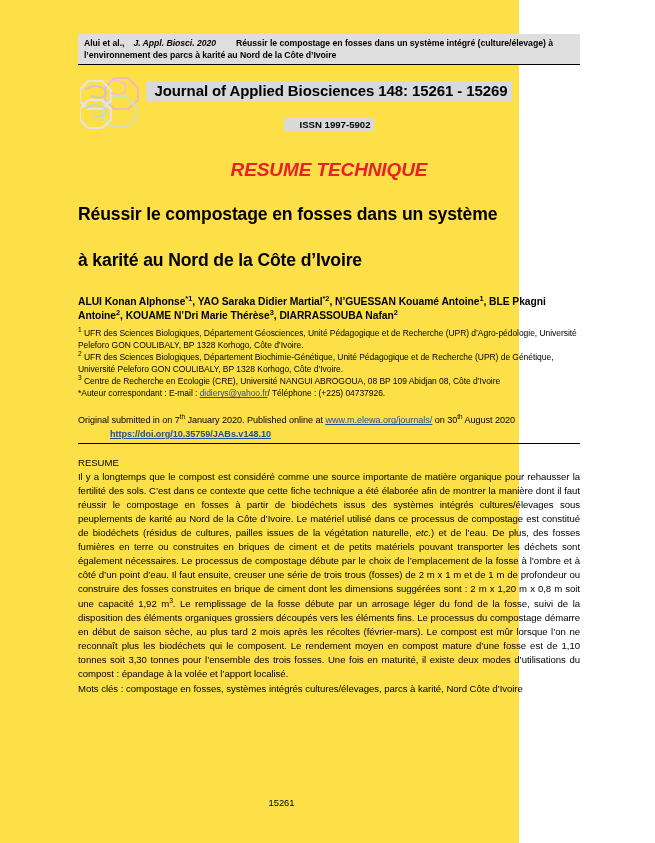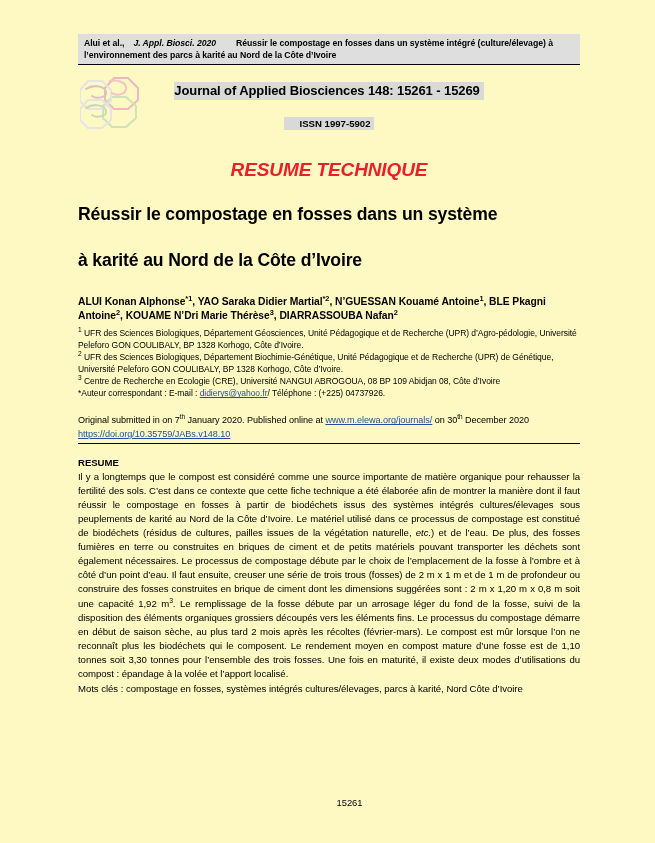--- a/index.html
+++ b/index.html
@@ -10,23 +10,23 @@
   body {
     width: 655px;
     height: 843px;
     font-family: "Liberation Sans", sans-serif;
     color: #000000;
     overflow: hidden;
   }
 
   .page {
     position: relative;
-    width: 655px;
+    width: 519px;
     height: 843px;
-    background: #fef9c3;
+    background: #fde047;
     box-sizing: border-box;
   }
 
   .content {
     position: absolute;
     left: 78px;
     top: 34px;
     width: 502px;
   }
 
@@ -60,23 +60,23 @@
     width: 62px;
     height: 58px;
   }
   .journal-line {
     text-align: center;
     padding-top: 6px;
   }
   .journal-title {
     display: inline-block;
     background: #d9d9d9;
-    font-size: 13px;
-    font-weight: bold;
-    padding: 1px 4px 2px 0;
+    font-size: 15px;
+    font-weight: bold;
+    padding: 1px 4px 2px 8px;
     letter-spacing: -0.1px;
   }
   .issn-line {
     text-align: center;
     margin-top: 13px;
   }
   .issn {
     display: inline-block;
     background: #d9d9d9;
     font-size: 9.6px;
@@ -137,29 +137,30 @@
     padding-bottom: 1px;
     letter-spacing: -0.05px;
   }
   .dates sup { font-size: 6.4px; vertical-align: super; line-height: 0; }
   .dates a, .dates .lnk {
     color: #1f4e9c;
     text-decoration: underline;
   }
   .dates .doi {
     display: inline-block;
-    font-weight: normal;
+    font-weight: bold;
     color: #1f4e9c;
     text-decoration: underline;
+    margin-left: 32px;
   }
 
   
   .resume-head {
     font-size: 9.6px;
-    font-weight: bold;
+    font-weight: normal;
     margin-top: 13px;
     letter-spacing: -0.05px;
   }
   .resume-body {
     font-size: 9.6px;
     line-height: 1.47;
     text-align: justify;
     margin-top: 2px;
     letter-spacing: -0.05px;
   }
@@ -228,21 +229,21 @@
     </div>
 
     <div class="affils">
       <p><sup>1</sup> UFR des Sciences Biologiques, Département Géosciences, Unité Pédagogique et de Recherche (UPR) d’Agro-pédologie, Université Peleforo GON COULIBALY, BP 1328 Korhogo, Côte d’Ivoire.</p>
       <p><sup>2</sup> UFR des Sciences Biologiques, Département Biochimie-Génétique, Unité Pédagogique et de Recherche (UPR) de Génétique, Université Peleforo GON COULIBALY, BP 1328 Korhogo, Côte d’Ivoire.</p>
       <p><sup>3</sup> Centre de Recherche en Ecologie (CRE), Université NANGUI ABROGOUA, 08 BP 109 Abidjan 08, Côte d’Ivoire</p>
       <p><span>*Auteur correspondant : E-mail : </span><span class="lnk">didierys@yahoo.fr</span><span>/ Téléphone : (+225) 04737926.</span></p>
     </div>
 
     <div class="dates">
-      <span>Original submitted in on 7</span><sup>th</sup><span> January 2020. Published online at </span><span class="lnk">www.m.elewa.org/journals/</span><span> on 30</span><sup>th</sup><span> December 2020</span><br>
+      <span>Original submitted in on 7</span><sup>th</sup><span> January 2020. Published online at </span><span class="lnk">www.m.elewa.org/journals/</span><span> on 30</span><sup>th</sup><span> August 2020</span><br>
       <span class="doi">https://doi.org/10.35759/JABs.v148.10</span>
     </div>
 
     <div class="resume-head">RESUME</div>
     <div class="resume-body"><span>Il y a longtemps que le compost est considéré comme une source importante de matière organique pour rehausser la fertilité des sols. C’est dans ce contexte que cette fiche technique a été élaborée afin de montrer la manière dont il faut réussir le compostage en fosses à partir de biodéchets issus des systèmes intégrés cultures/élevages sous peuplements de karité au Nord de la Côte d’Ivoire. Le matériel utilisé dans ce processus de compostage est constitué de biodéchets (résidus de cultures, pailles issues de la végétation naturelle, </span><span class="ital">etc.</span><span>) et de l’eau. De plus, des fosses fumières en terre ou construites en briques de ciment et de petits matériels pouvant transporter les déchets sont également nécessaires. Le processus de compostage débute par le choix de l’emplacement de la fosse à l’ombre et à côté d’un point d’eau. Il faut ensuite, creuser une série de trois trous (fosses) de 2 m x 1 m et de 1 m de profondeur ou construire des fosses construites en brique de ciment dont les dimensions suggérées sont : 2 m x 1,20 m x 0,8 m soit une capacité 1,92 m</span><sup>3</sup><span>. Le remplissage de la fosse débute par un arrosage léger du fond de la fosse, suivi de la disposition des éléments organiques grossiers découpés vers les éléments fins. Le processus du compostage démarre en début de saison sèche, au plus tard 2 mois après les récoltes (février-mars). Le compost est mûr lorsque l’on ne reconnaît plus les biodéchets qui le composent. Le rendement moyen en compost mature d’une fosse est de 1,10 tonnes soit 3,30 tonnes pour l’ensemble des trois fosses. Une fois en maturité, il existe deux modes d’utilisations du compost : épandage à la volée et l’apport localisé.</span></div>
 
     <div class="keywords"><span class="kw-label">Mots clés</span><span> : compostage en fosses, systèmes intégrés cultures/élevages, parcs à karité, Nord Côte d’Ivoire</span></div>
 
   </div>
 

